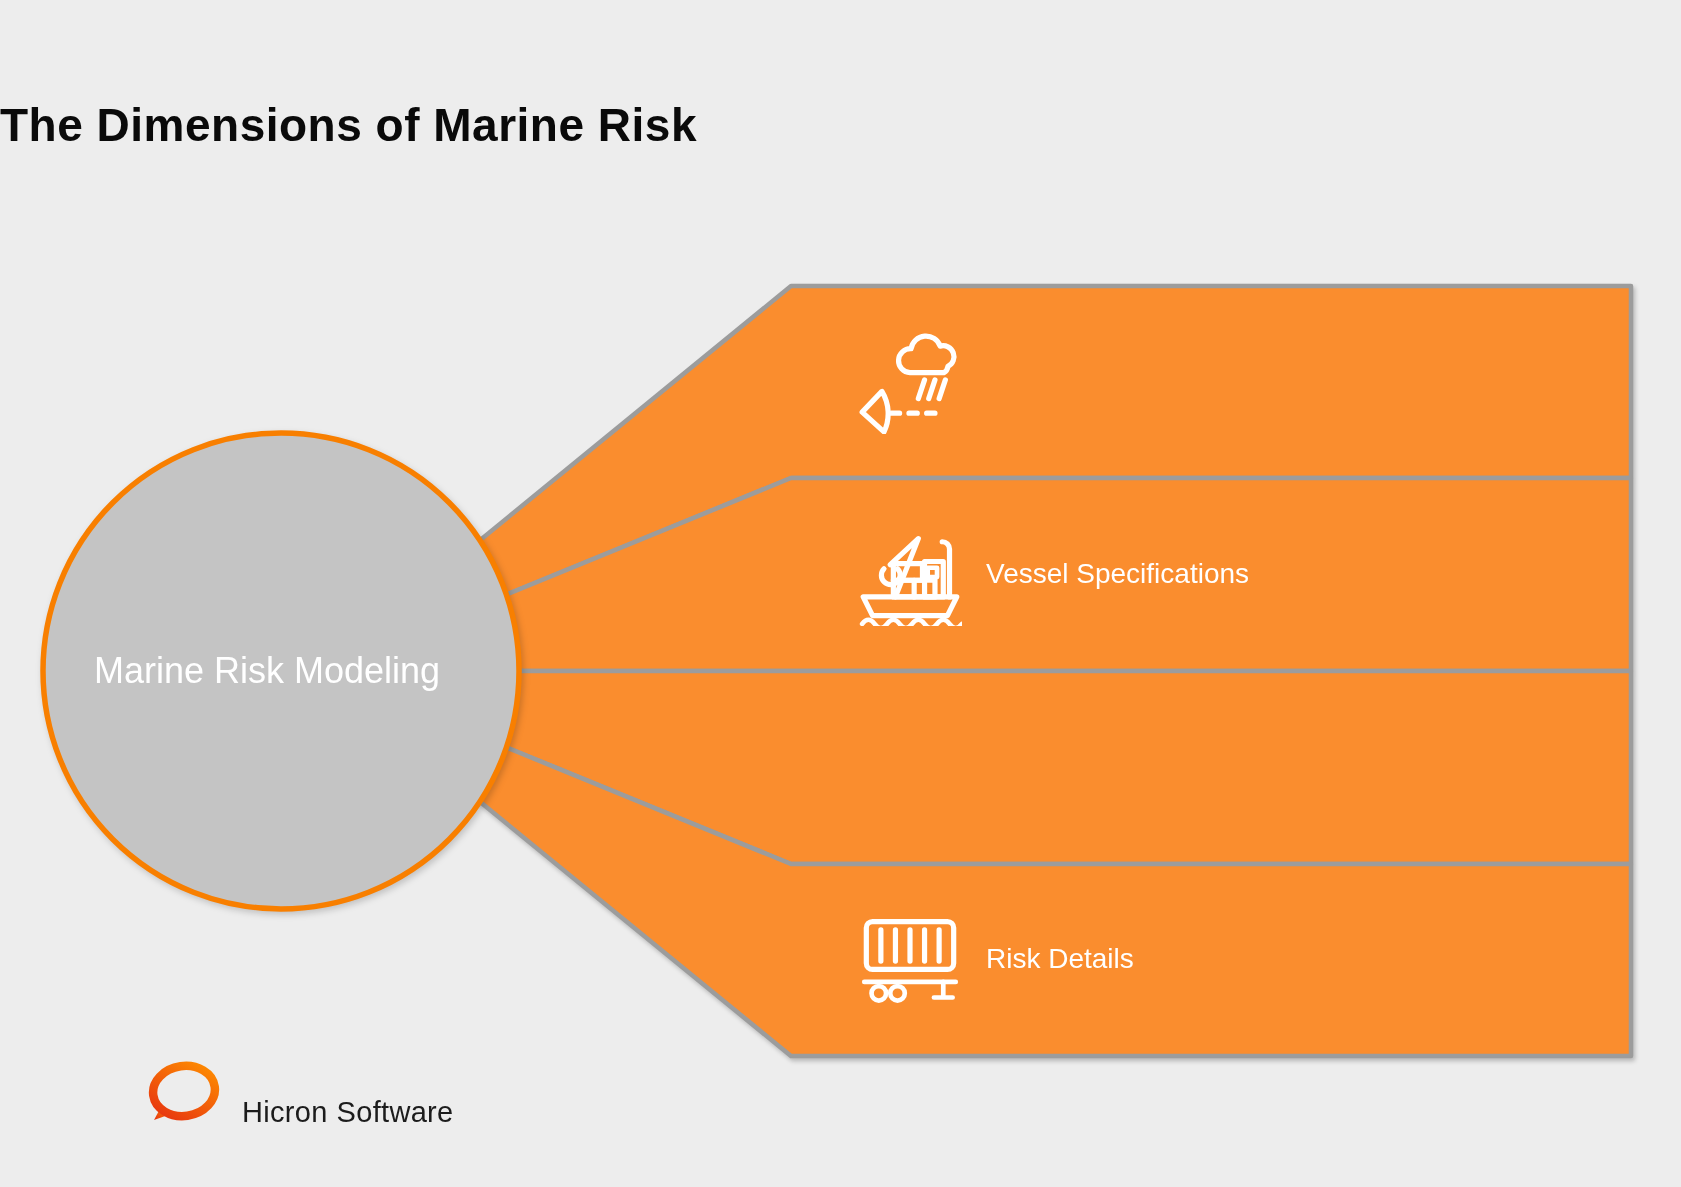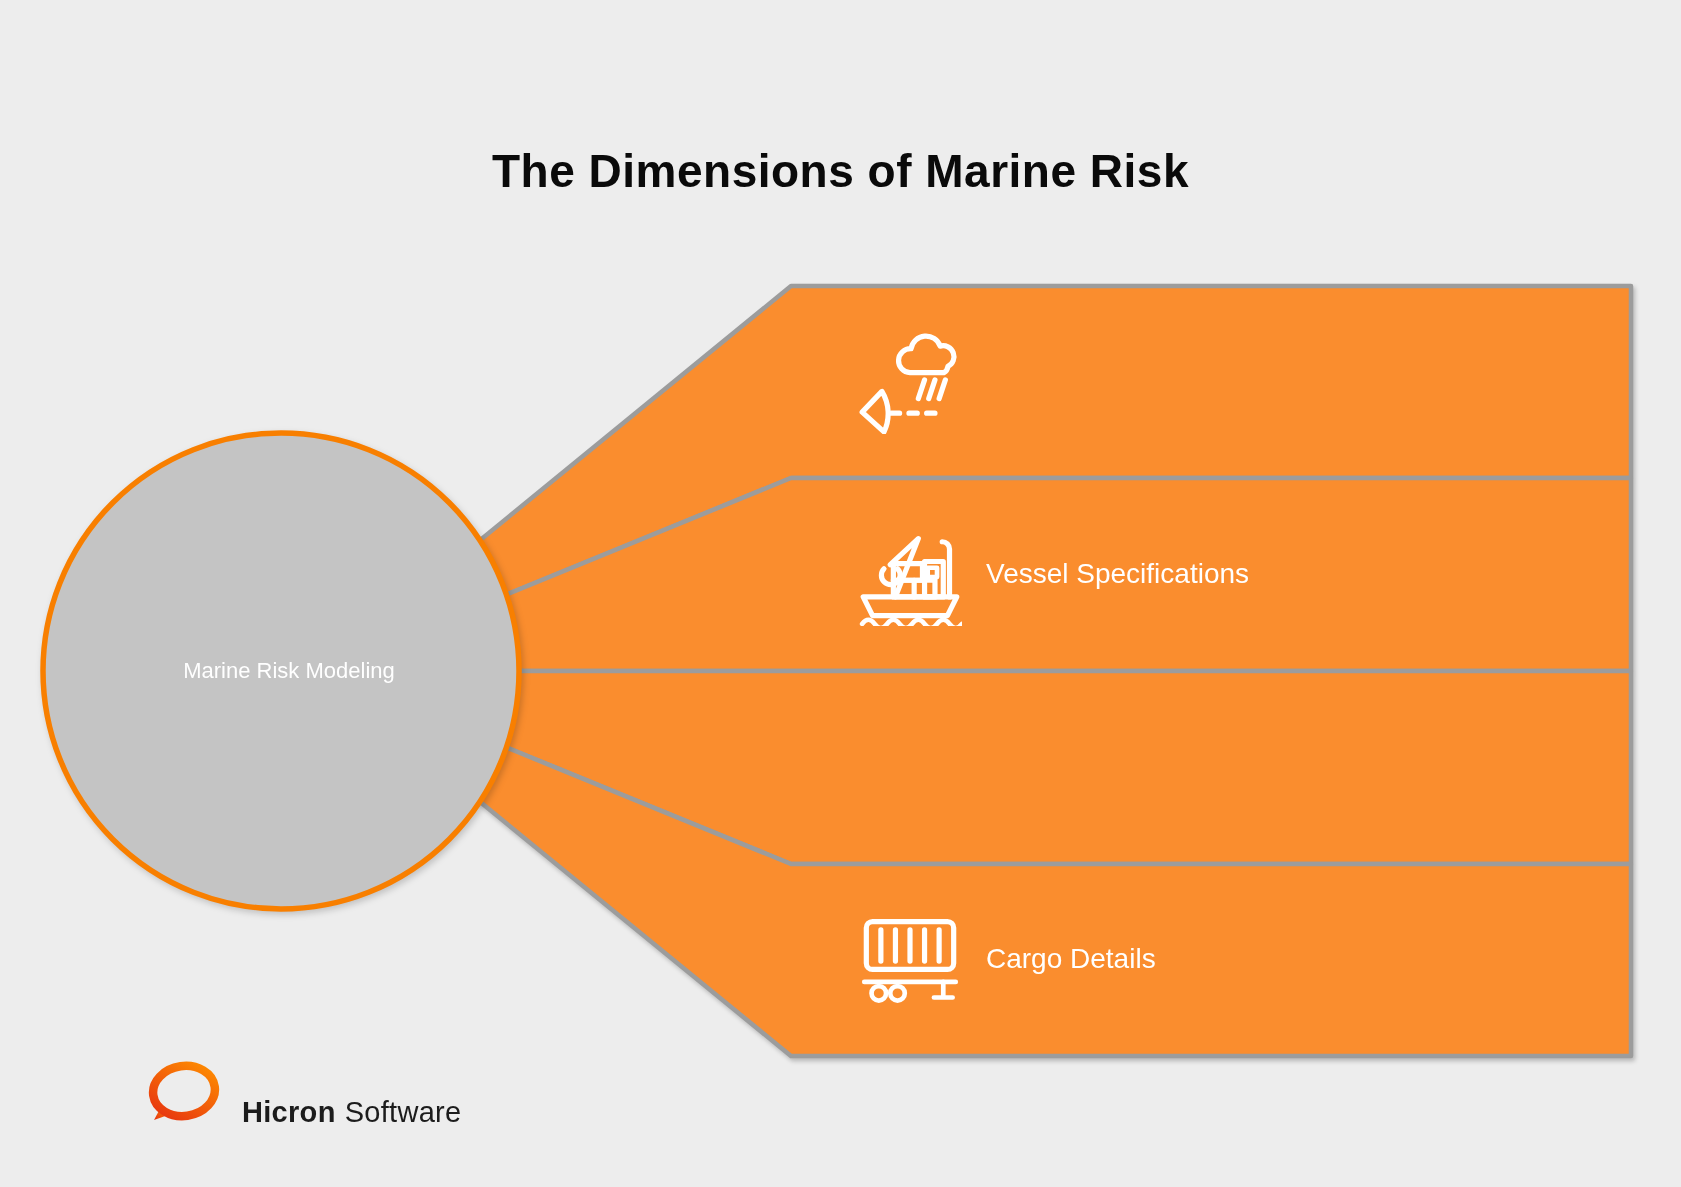--- a/index.html
+++ b/index.html
@@ -2,43 +2,42 @@
 <html style="--page-bg: #EDEDED; --band-orange: #FA8D2E; --band-border: #9C9C9C; --circle-fill: #C4C4C4; --circle-border: #F87F00; --title-color: #0A0A0A; --label-color: #FFFFFF; --logo-text-color: #1C1C1C; --logo-grad-start: #E63011; --logo-grad-end: #FF9000;"><head>
 <meta charset="utf-8">
 <style>
   html,body { margin:0; padding:0; background:#ddd; }
   .stage {
     position:relative; width:1681px; height:1187px; overflow:hidden;
     background: var(--page-bg, #EDEDED);
     font-family: "Liberation Sans", sans-serif;
   }
   .title {
-    position:absolute; top:98px; left:0; width:100%; text-align:center;
+    position:absolute; top:98px; left:0; width:100%; text-align:left;
     font-size:46px; font-weight:700; color: var(--title-color,#0a0a0a);
     letter-spacing:0.5px;
-    margin-top:46px;
   }
   .diagram-svg { position:absolute; left:0; top:0; }
   .band { fill: var(--band-orange,#FA8D2E); stroke: var(--band-border,#9C9C9C); stroke-width:4.5; stroke-linejoin:round; }
   .bands-group { filter: drop-shadow(2px 3px 2px rgba(0,0,0,0.22)); }
   .hub-circle { fill: var(--circle-fill,#C4C4C4); stroke: var(--circle-border,#F87F00); stroke-width:5.5;
     filter: drop-shadow(2px 3px 3px rgba(0,0,0,0.18)); }
   .hub-label {
-    position:absolute; left:89px; top:649px; width:400px; height:44px;
-    line-height:44px; text-align:center; font-size:22px; color:var(--label-color,#fff);
+    position:absolute; left:67px; top:649px; width:400px; height:44px;
+    line-height:44px; text-align:center; font-size:36px; color:var(--label-color,#fff);
   }
   .row { position:absolute; left:858px; height:110px; display:flex; align-items:center; gap:24px; }
   .row-1 { top:327px; } .row-2 { top:519px;align-items:center; } .row-3 { top:712px; } .row-4 { top:904px; }
   .row .label { font-size:28px; color:var(--label-color,#fff); white-space:nowrap; }
   .icon-svg { width:104px; height:104px; flex:0 0 auto; }
   .icon-stroke { fill:none; stroke:var(--label-color,#fff); stroke-width:5; stroke-linecap:round; stroke-linejoin:round; }
   .icon-thin { stroke-width:4.5; }
   .logo { position:absolute; left:148px; top:1054px; display:flex; align-items:center; gap:22px; }
   .logo-text { font-size:29px; color:var(--logo-text-color,#1C1C1C); display:flex; gap:9px; align-items:baseline; }
-  .logo-text .bold { font-weight:700; letter-spacing:0.3px;margin-top:42px; }
+  .logo-text .bold { font-weight:400; letter-spacing:0.3px;margin-top:42px; }
   .logo-text .reg  { font-weight:400; letter-spacing:0.3px; }
 </style>
 </head>
 <body>
 
 <div class="stage">
 
   <div class="title">The Dimensions of Marine Risk</div>
 
   <svg class="diagram-svg" width="1681" height="1187" viewBox="0 0 1681 1187">
@@ -81,21 +80,21 @@
 
   <div class="row row-4">
     <svg class="icon-svg" viewBox="0 0 100 100">
       <rect class="icon-stroke" x="8" y="14" width="84" height="46" rx="6"></rect>
       <path class="icon-stroke" d="M22 22 V52 M36 22 V52 M50 22 V52 M64 22 V52 M78 22 V52"></path>
       <path class="icon-stroke icon-thin" d="M6 72 H94"></path>
       <circle class="icon-stroke icon-thin" cx="20" cy="83" r="7"></circle>
       <circle class="icon-stroke icon-thin" cx="38" cy="83" r="7"></circle>
       <path class="icon-stroke icon-thin" d="M82 72 V87 M73 87 H91"></path>
     </svg>
-    <span class="label">Cargo Details</span>
+    <span class="label">Risk Details</span>
   </div>
 
   <div class="logo">
     <svg width="72" height="62" viewBox="0 0 72 62">
       <defs>
         <linearGradient id="lg" x1="0" y1="1" x2="1" y2="0">
           <stop offset="0" style="stop-color:var(--logo-grad-start,#E63011)"></stop>
           <stop offset="1" style="stop-color:var(--logo-grad-end,#FF9000)"></stop>
         </linearGradient>
       </defs>

